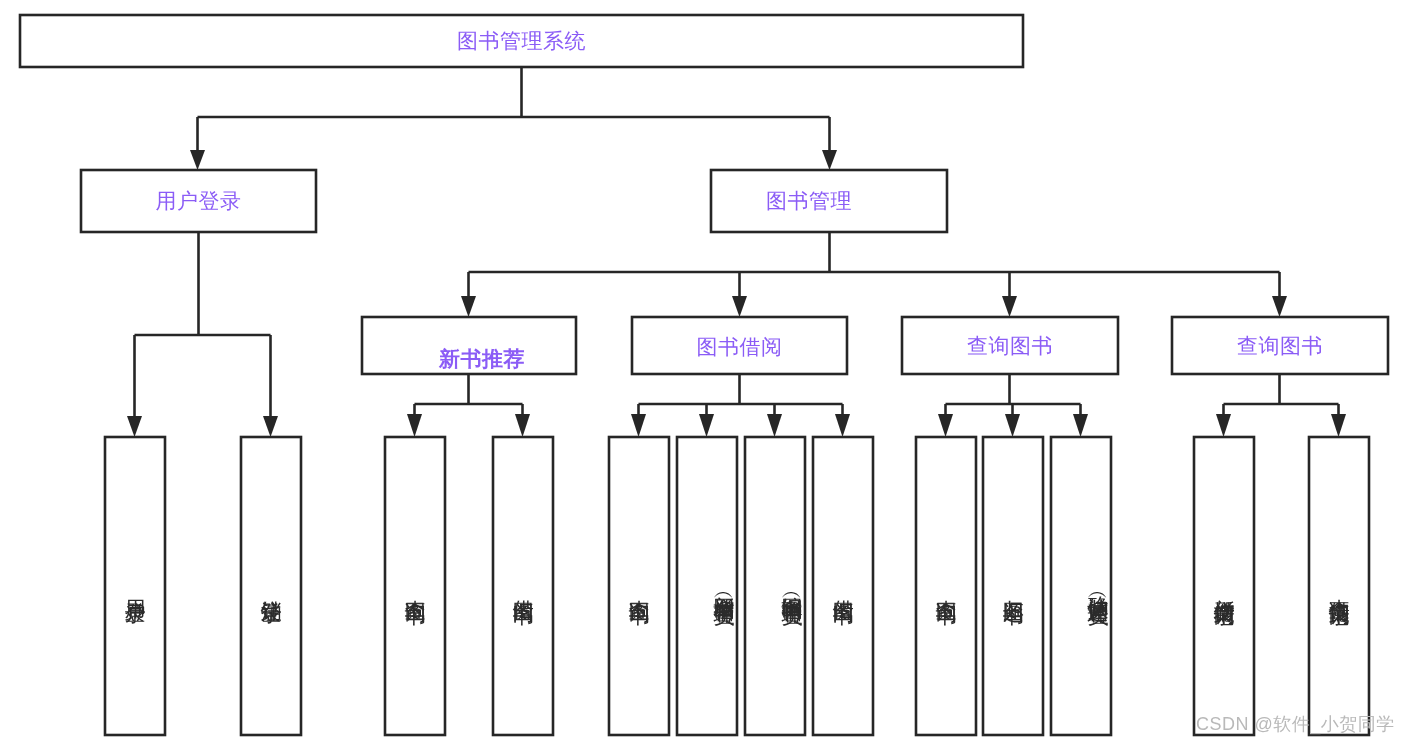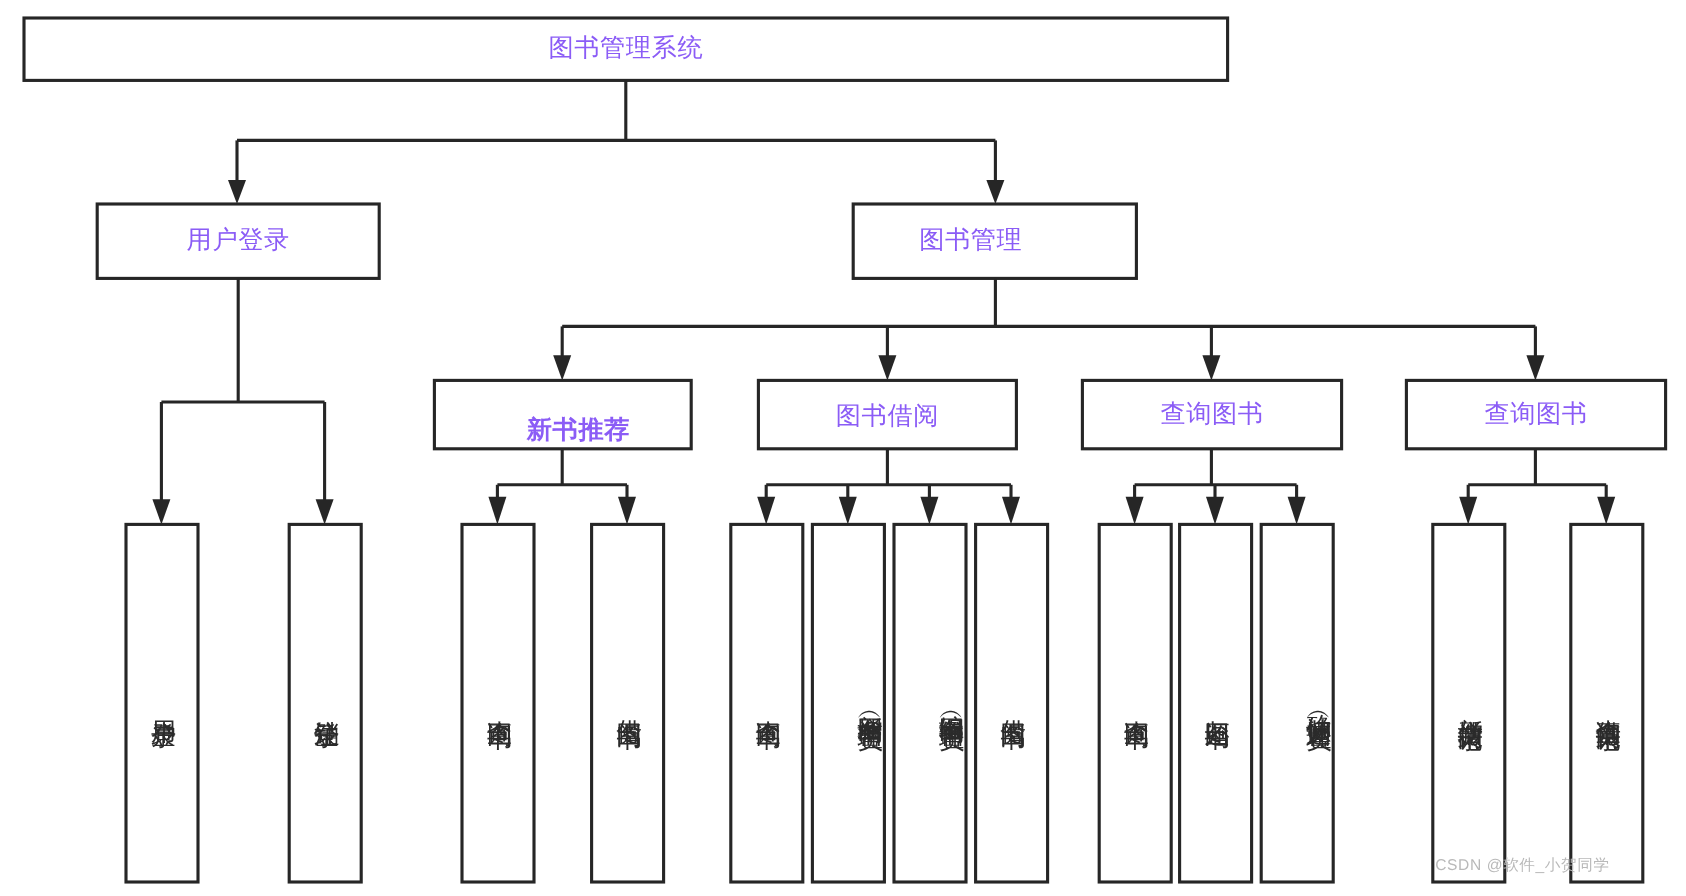--- a/index.html
+++ b/index.html
@@ -62,21 +62,21 @@
     font-size: 21px;
     line-height: 1.26;
     letter-spacing: 1.5px;
     writing-mode: vertical-rl;
     text-orientation: upright;
     pointer-events: none;
   }
   .watermark {
     position: absolute;
     color: #b9b9b9;
-    font-size: 13px;
+    font-size: 18px;
     letter-spacing: 0.5px;
     white-space: nowrap;
     pointer-events: none;
   }
 </style>
 </head>
 <body>
 
 <div id="diagram-root">
 

